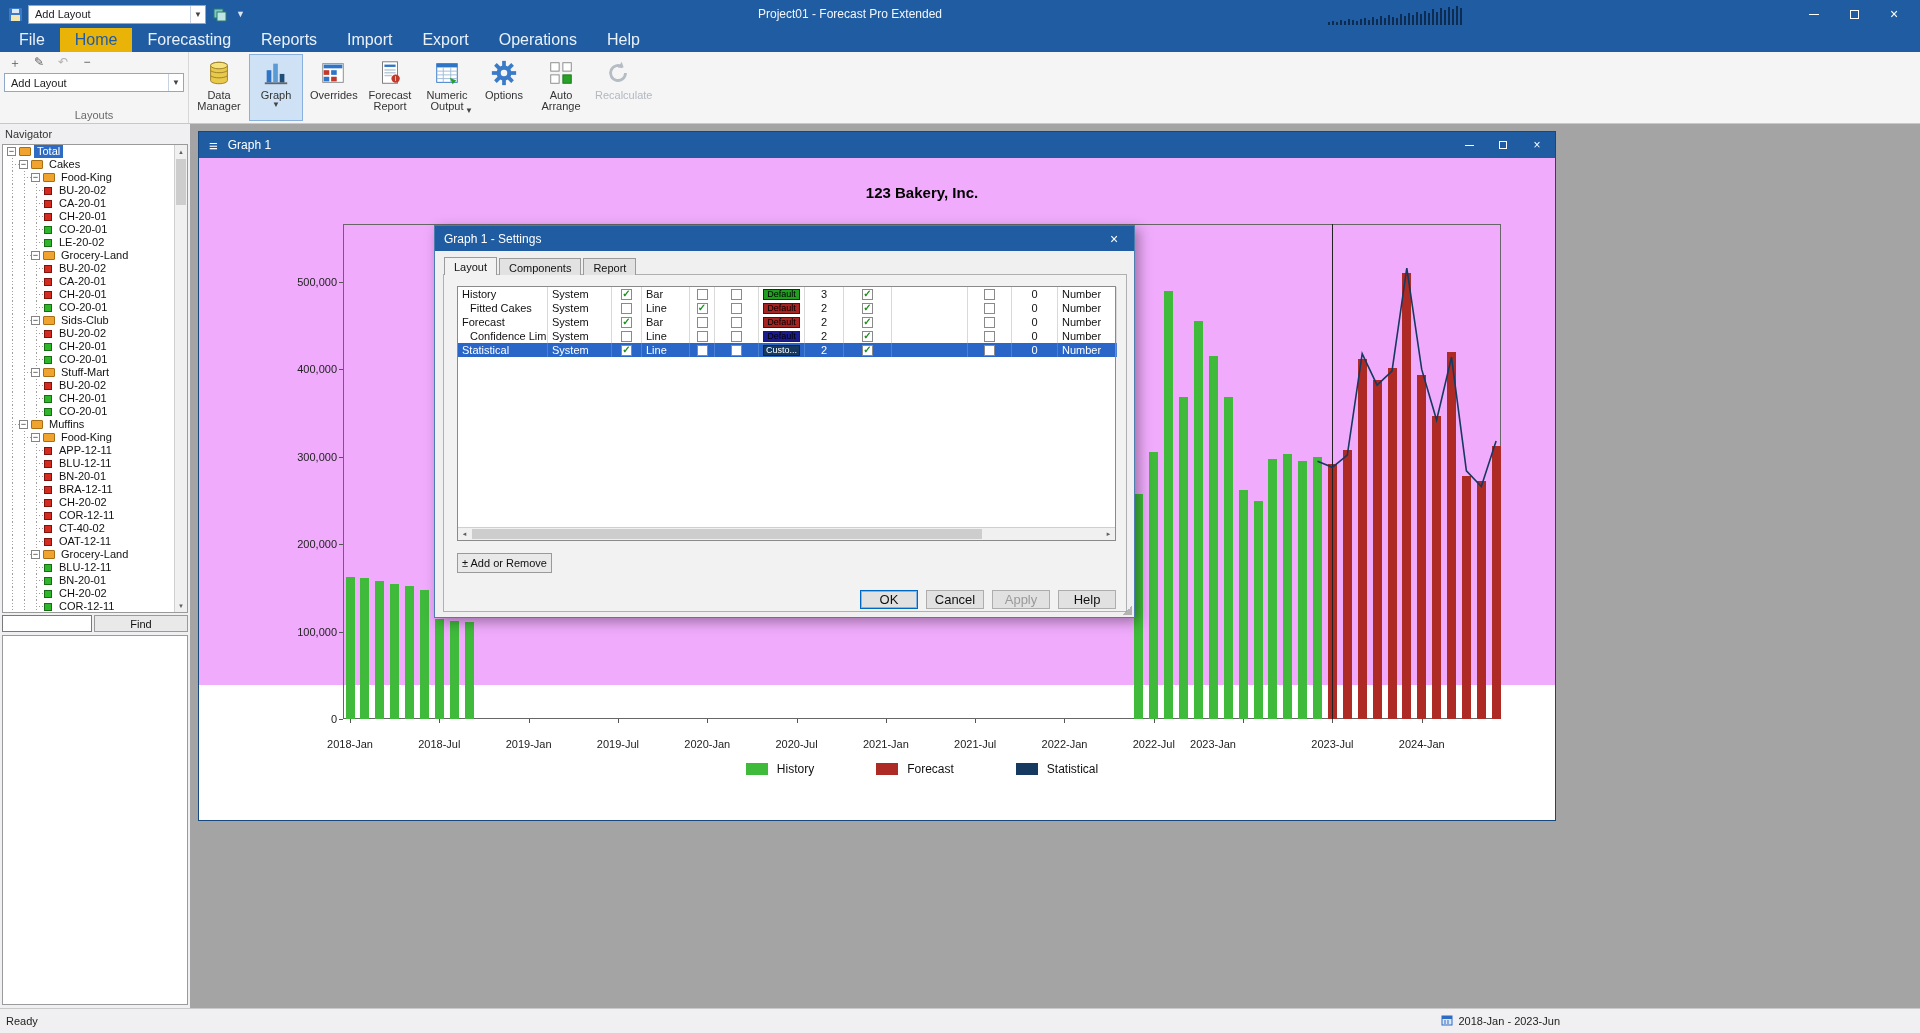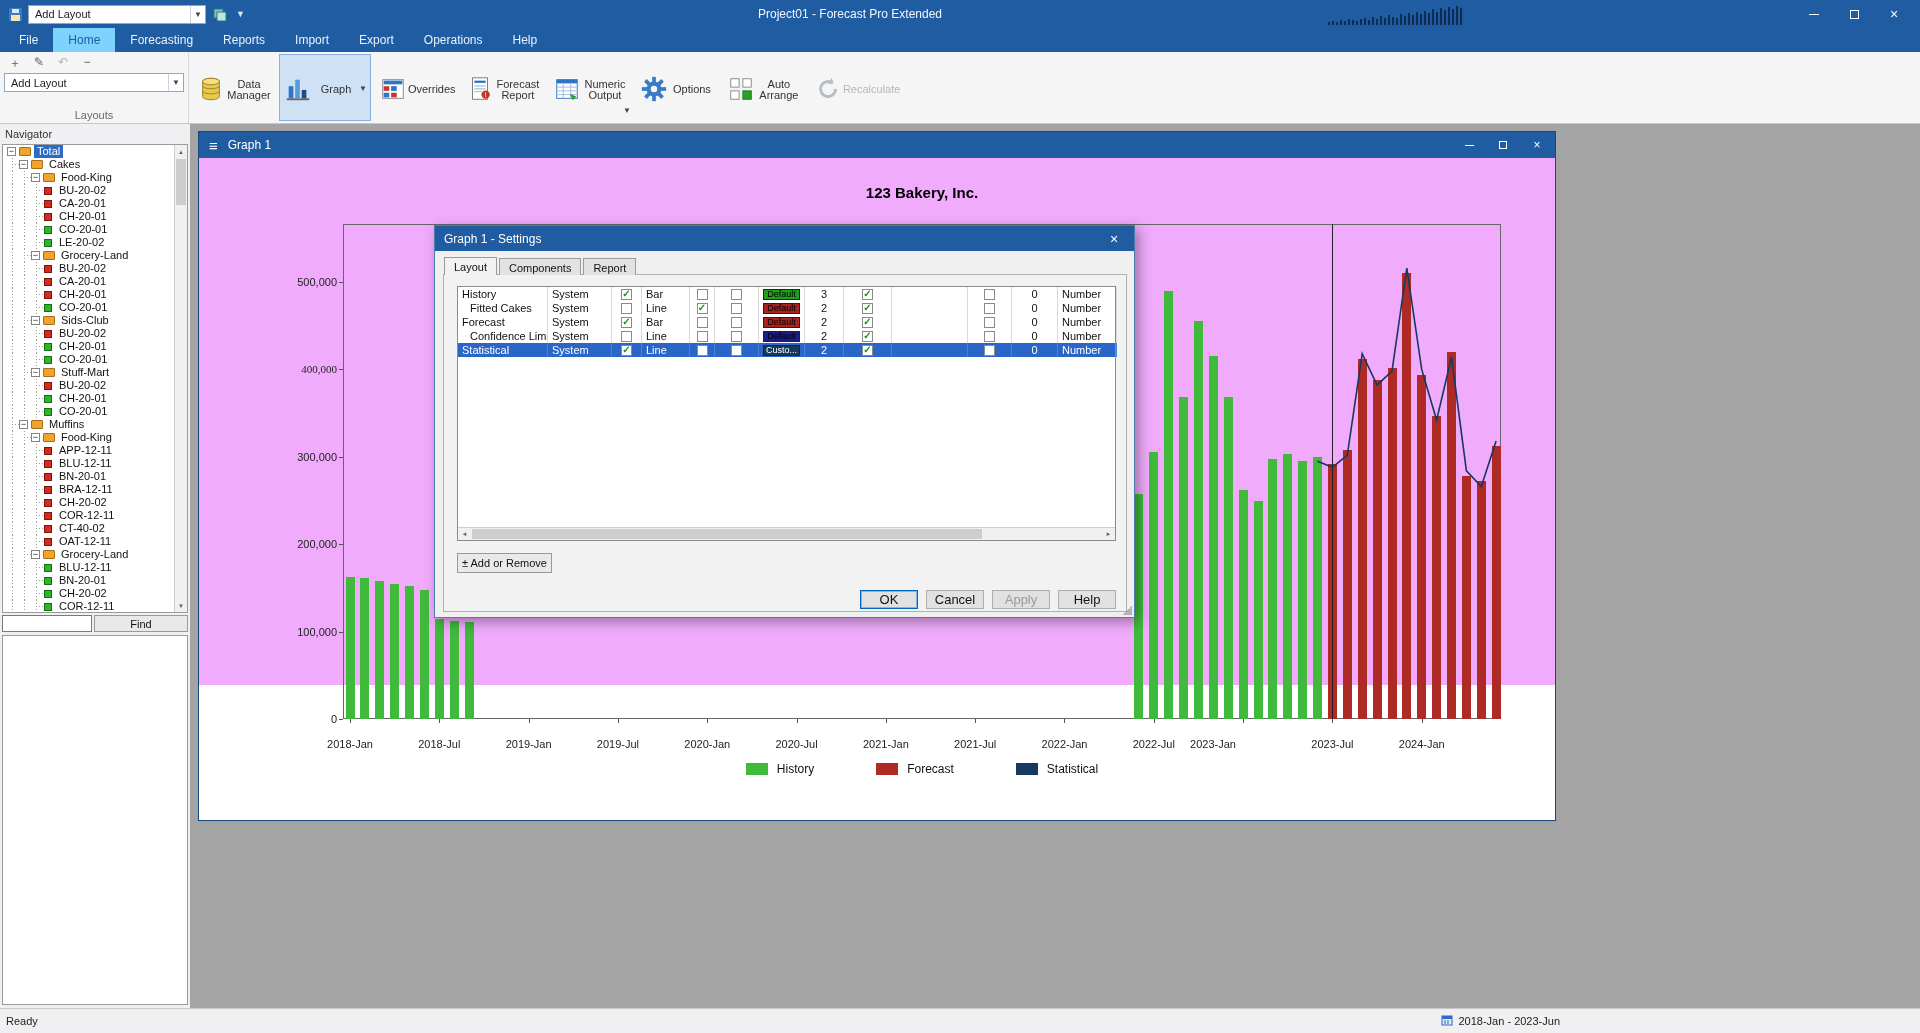--- a/index.html
+++ b/index.html
@@ -19,33 +19,33 @@
   .sparkline{position:absolute;left:1328px;top:4px;width:134px;height:21px;display:flex;align-items:flex-end;gap:2px}
   .sparkline i{display:block;width:2px;background:#0e2c52}
   .win-controls{position:absolute;right:6px;top:0;height:28px;display:flex}
   .wbtn{width:40px;height:28px;display:flex;align-items:center;justify-content:center;color:#fff}
   .wbtn .minbar{width:10px;height:1px;background:#fff}
   .wbtn .maxbox{width:9px;height:9px;border:1px solid #fff}
   .wbtn.close{font-size:14px}
 
   
   .menubar{position:absolute;left:0;top:28px;width:1920px;height:24px;background:#1f5ca2;display:flex;align-items:stretch;z-index:29;padding-left:4px}
-  .mtab{color:#eaf1f9;font-size:12px;padding:0 15px;display:flex;align-items:center}
-  .mtab.active{background:#7dd3fc;color:#1f5ca2}
+  .mtab{color:#eaf1f9;font-size:16px;padding:0 15px;display:flex;align-items:center}
+  .mtab.active{background:#eab308;color:#1f5ca2}
 
   
   .ribbon{position:absolute;left:0;top:52px;width:1920px;height:72px;background:#f5f5f6;border-bottom:1px solid #c8c8c8;z-index:28}
   .rb-group{position:absolute;left:0;top:0;width:189px;height:71px;border-right:1px solid #d8d8d8}
   .rb-minirow{position:absolute;left:8px;top:3px;display:flex;gap:10px;color:#5a5a5a;font-size:12px}
   .rb-minirow span{width:14px;text-align:center}
   .rb-minirow .dim{color:#b0b0b0}
   .rb-group .combo{position:absolute;left:4px;top:21px;width:180px}
   .rb-grouplabel{position:absolute;left:0;bottom:2px;width:100%;text-align:center;color:#6a6a6a;font-size:11px}
   .rb-buttons{position:absolute;left:192px;top:2px;display:flex;align-items:flex-start;gap:3px}
-  .rbtn{min-width:42px;height:67px;display:flex;flex-direction:row;align-items:center;padding:3px 3px 1px;border:1px solid transparent;position:relative}
+  .rbtn{min-width:42px;height:67px;display:flex;flex-direction:column;align-items:center;padding:3px 3px 1px;border:1px solid transparent;position:relative}
   .rbtn .ric{width:30px;height:30px;display:flex;align-items:center;justify-content:center}
   .rbtn .rlabel{font-size:11px;line-height:11px;text-align:center;color:#333;margin-top:2px;width:46px}
   .rbtn.active{background:#cfe1f5;border:1px solid #8ab0dd}
   .rbtn .undercaret{font-size:8px;color:#444;line-height:8px}
   .rbtn.disabled .rlabel{color:#b2b8bf}
   .rbtn .sidecaret{position:absolute;right:0px;bottom:5px;font-size:8px;color:#444}
 
   
   .navigator{position:absolute;left:0;top:124px;width:190px;height:884px;background:#f0f0f2;z-index:5}
   .nav-title{padding:4px 5px 2px;font-size:11px;color:#333}
@@ -633,21 +633,21 @@
     </div>
   <div class="cframe" style="left: 144px; top: 66px; width: 1158px; height: 495px;"></div>
       <div class="ylab" style="left: 68px; top: 555px;">0</div>
       <div class="ytick" style="left: 140px; top: 561px;"></div>
       <div class="ylab" style="left: 68px; top: 467.6px;">100,000</div>
       <div class="ytick" style="left: 140px; top: 473.6px;"></div>
       <div class="ylab" style="left: 68px; top: 380.2px;">200,000</div>
       <div class="ytick" style="left: 140px; top: 386.2px;"></div>
       <div class="ylab" style="left: 68px; top: 292.8px;">300,000</div>
       <div class="ytick" style="left: 140px; top: 298.8px;"></div>
-      <div class="ylab" style="left: 68px; top: 205.4px; font-family: Liberation Serif, serif;">400,000</div>
+      <div class="ylab" style="left: 68px; top: 205.4px;">400,000</div>
       <div class="ytick" style="left: 140px; top: 211.4px;"></div>
       <div class="ylab" style="left: 68px; top: 118px;">500,000</div>
       <div class="ytick" style="left: 140px; top: 124px;"></div>
       <div class="xlab" style="left: 119px; top: 580px;">2018-Jan</div>
       <div class="xtick" style="left: 151px; top: 561px;"></div>
       <div class="xlab" style="left: 208.31px; top: 580px;">2018-Jul</div>
       <div class="xtick" style="left: 240.31px; top: 561px;"></div>
       <div class="xlab" style="left: 297.62px; top: 580px;">2019-Jan</div>
       <div class="xtick" style="left: 329.62px; top: 561px;"></div>
       <div class="xlab" style="left: 386.93px; top: 580px;">2019-Jul</div>

